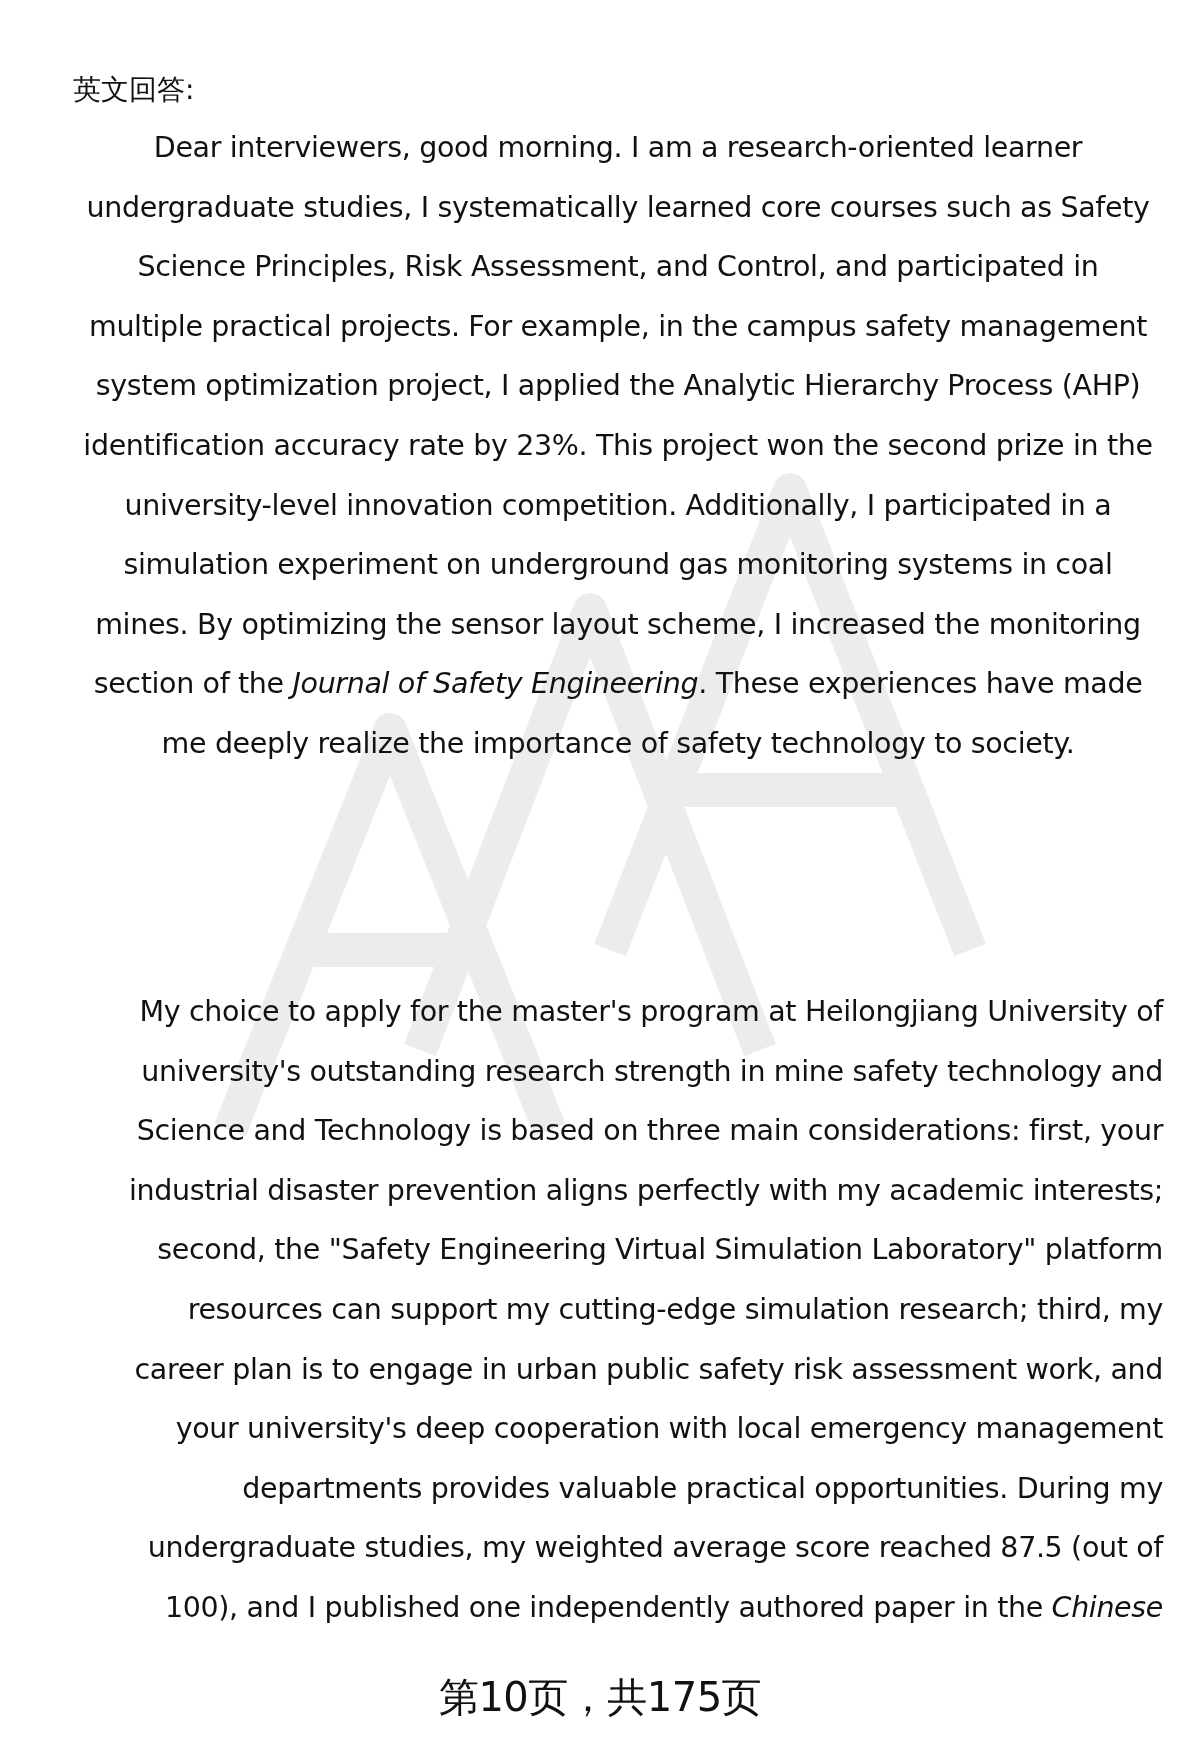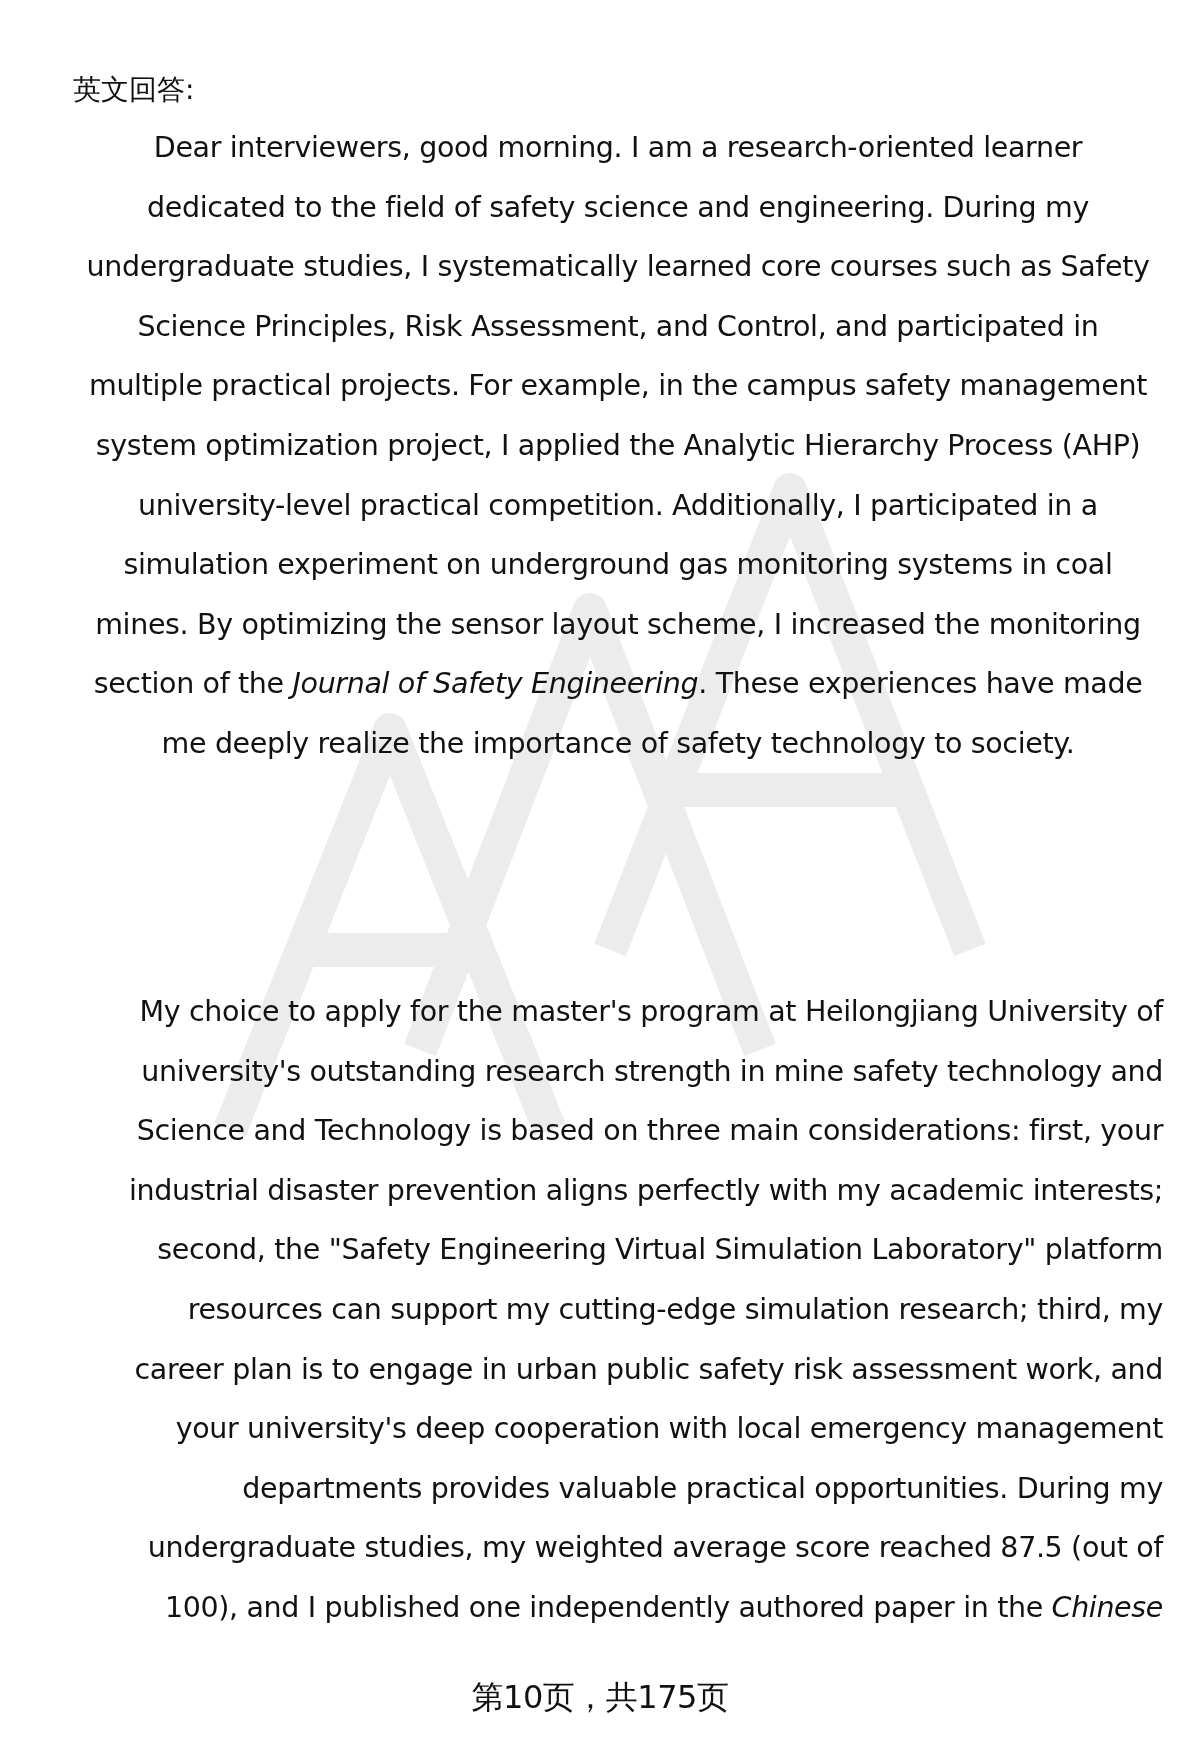--- a/index.html
+++ b/index.html
@@ -9,47 +9,47 @@
   .watermark { position: absolute; left: 190px; top: 430px; width: 820px; height: 760px;
                pointer-events: none; opacity: 0.07; }
   .heading { position: absolute; left: 73px; top: 70px; font-size: 28px; line-height: 40px; }
   .para { position: absolute; left: 73px; width: 1090px; font-size: 28.5px; line-height: 59.6px;
           letter-spacing: -0.35px; word-spacing: 0px; }
   .para .line { display: block; white-space: nowrap; height: 59.6px; }
   .p1 { top: 118px; text-align: center; }
   .p2 { top: 982px; text-align: right; }
   em { font-style: italic; }
   .footer { position: absolute; left: 0; width: 1200px; top: 1677px; text-align: center;
-            font-size: 32px; line-height: 40px; letter-spacing: -0.5px; }
+            font-size: 40px; line-height: 40px; letter-spacing: -0.5px; }
 </style>
 </head>
 <body>
 
 <div class="page">
 
   <svg class="watermark" viewBox="0 0 820 760">
     <g fill="none" stroke="#000" stroke-width="34" stroke-linejoin="round">
       <path d="M40 700 L200 300 L360 700"></path>
       <path d="M230 620 L400 180 L570 620"></path>
       <path d="M420 520 L600 60 L780 520"></path>
       <path d="M120 520 L300 520"></path>
       <path d="M470 360 L720 360"></path>
     </g>
   </svg>
 
   <div class="heading">英文回答:</div>
 
   <div class="para p1" id="p1">
       <span class="line"><span>Dear interviewers, good morning. I am a research-oriented learner</span></span>
-      <span class="line"><span>dedicated to the field of safety science and engineering. During my</span></span>
       <span class="line"><span>undergraduate studies, I systematically learned core courses such as Safety</span></span>
       <span class="line"><span>Science Principles, Risk Assessment, and Control, and participated in</span></span>
       <span class="line"><span>multiple practical projects. For example, in the campus safety management</span></span>
       <span class="line"><span>system optimization project, I applied the Analytic Hierarchy Process (AHP)</span></span>
-      <span class="line"><span>university-level practical competition. Additionally, I participated in a</span></span>
+      <span class="line"><span>identification accuracy rate by 23%. This project won the second prize in the</span></span>
+      <span class="line"><span>university-level innovation competition. Additionally, I participated in a</span></span>
       <span class="line"><span>simulation experiment on underground gas monitoring systems in coal</span></span>
       <span class="line"><span>mines. By optimizing the sensor layout scheme, I increased the monitoring</span></span>
       <span class="line"><span>section of the </span><em>Journal of Safety Engineering</em><span>. These experiences have made</span></span>
       <span class="line"><span>me deeply realize the importance of safety technology to society.</span></span>
     </div>
   <div class="para p2" id="p2">
       <span class="line"><span>My choice to apply for the master's program at Heilongjiang University of</span></span>
       <span class="line"><span>university's outstanding research strength in mine safety technology and</span></span>
       <span class="line"><span>Science and Technology is based on three main considerations: first, your</span></span>
       <span class="line"><span>industrial disaster prevention aligns perfectly with my academic interests;</span></span>

